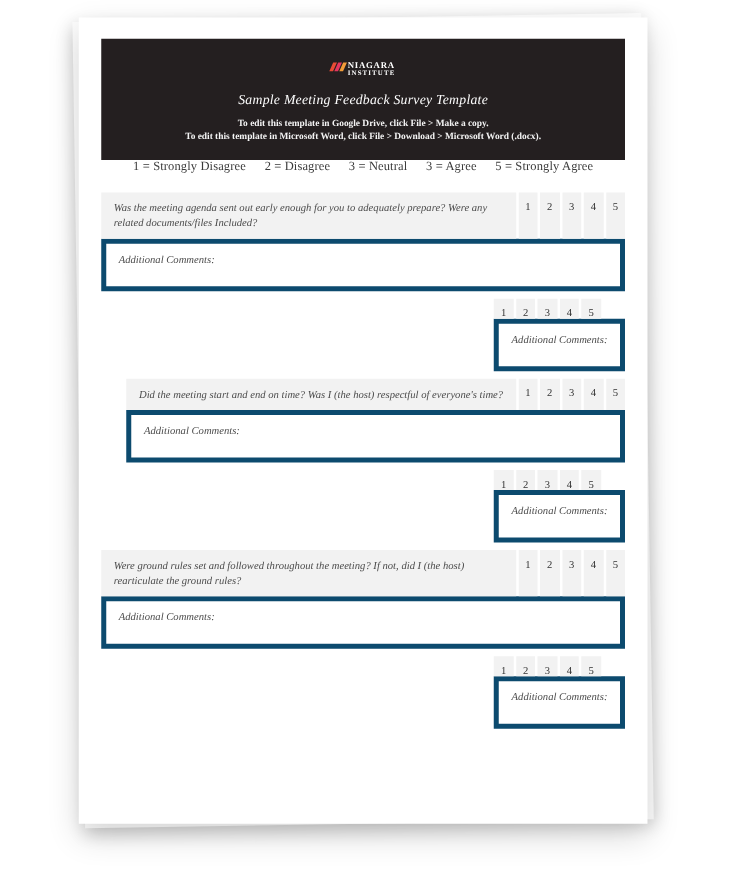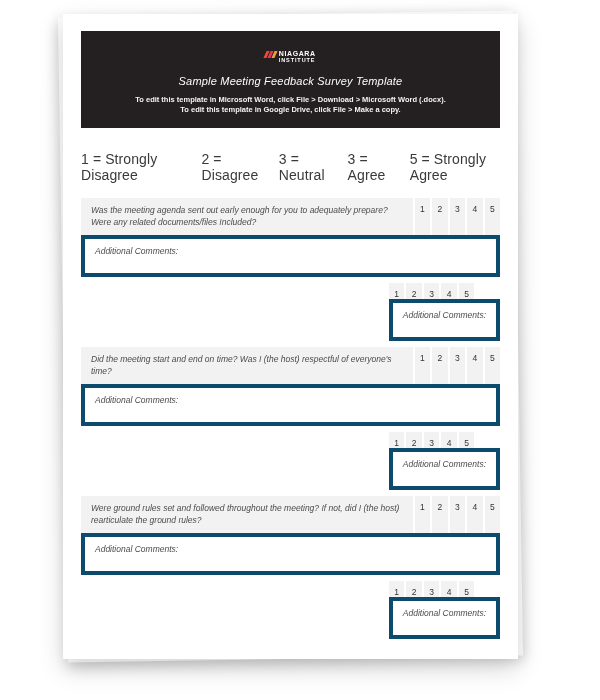--- a/index.html
+++ b/index.html
@@ -1,17 +1,17 @@
 <!DOCTYPE html>
 <html><head>
 <meta charset="utf-8">
 <style>
   * { margin:0; padding:0; box-sizing:border-box; }
   html,body { width:600px; height:700px; background:#ffffff; font-family:"Liberation Sans", sans-serif; }
-  .stage { position:relative; width:600px; height:700px; overflow:hidden; }
+  .stage { position:relative; width:600px; height:700px; overflow:hidden;font-family:Liberation Serif, serif; }
 
   .back-page {
     position:absolute; left:63px; top:14px; width:455px; height:645px;
     background:#fdfdfd; transform:rotate(-0.9deg);
     box-shadow:0 4px 14px rgba(0,0,0,0.20);
   }
   .page {
     position:absolute; left:63px; top:14px; width:455px; height:645px;
     background:#ffffff; box-shadow:0 10px 24px rgba(0,0,0,0.16);
     padding:17px 18px 0 18px;
@@ -26,22 +26,22 @@
   .slashes { display:flex; gap:1.5px; margin:1px 3px 0 0; }
   .slash { width:2.5px; height:7px; transform:skewX(-24deg); }
   .logo-text { text-align:left; }
   .logo-name { font-size:7px; font-weight:bold; letter-spacing:0.6px; line-height:7px; }
   .logo-sub  { font-size:5.5px; font-weight:bold; letter-spacing:0.9px; line-height:6.5px; }
   .band-title { font-style:italic; font-size:11px; letter-spacing:0.2px; margin-top:11px; color:#fdfdfd; }
   .band-instr { font-size:7.5px; font-weight:bold; line-height:10.5px; margin-top:8px; color:#f4f4f4; }
 
   
   .legend {
-    margin-top:23px; display:flex; justify-content:center; gap:15px;
-    font-size:14px; color:#3a3a3a; letter-spacing:0.1px;
+    display:flex; justify-content:center; gap:15px;
+    font-size:10px; color:#3a3a3a; letter-spacing:0.1px;
   }
 
   
   .blocks { margin-top:15px; display:flex; flex-direction:column; gap:6px;align-items:flex-end; }
   .qrow { display:flex; align-items:stretch; gap:2px; }
   .qcell {
     flex:1; background:#f2f2f2; padding:6px 10px 7px 10px;
     font-style:italic; font-size:8.5px; line-height:12px; color:#4c4c4c;
   }
   .ncell {
@@ -68,22 +68,22 @@
           <span class="slash" style="background: rgb(229, 53, 95);"></span>
           <span class="slash" style="background: rgb(243, 156, 56);"></span>
         </span>
         <span class="logo-text">
           <div class="logo-name">NIAGARA</div>
           <div class="logo-sub">INSTITUTE</div>
         </span>
       </div>
       <div class="band-title">Sample Meeting Feedback Survey Template</div>
       <div class="band-instr">
+        <div>To edit this template in Google Drive, click File &gt; Make a copy.</div>
         <div>To edit this template in Microsoft Word, click File &gt; Download &gt; Microsoft Word (.docx).</div>
-        <div>To edit this template in Google Drive, click File &gt; Make a copy.</div>
       </div>
     </div>
 
     <div class="legend">
       <span>1 = Strongly Disagree</span>
       <span>2 = Disagree</span>
       <span>3 = Neutral</span>
       <span>3 = Agree</span>
       <span>5 = Strongly Agree</span>
     </div>

